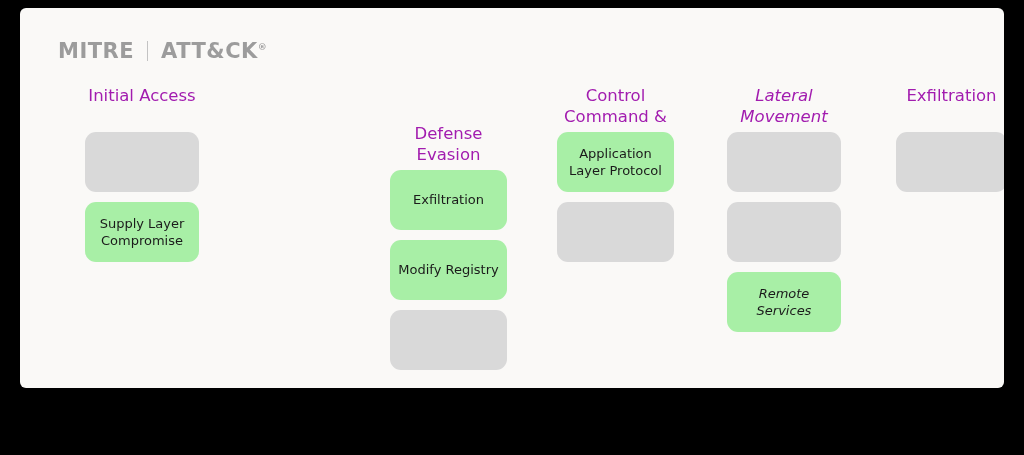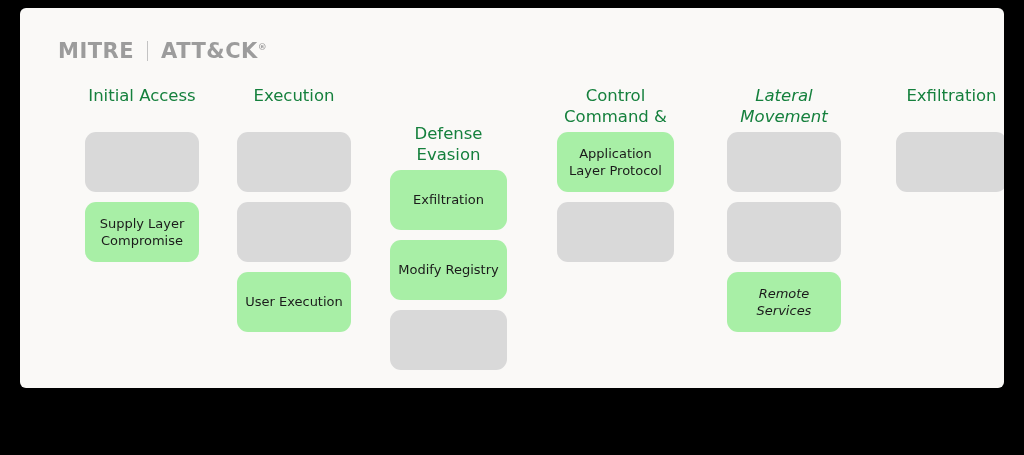--- a/index.html
+++ b/index.html
@@ -67,21 +67,21 @@
     width: 984px;
     height: 380px;
   }
   .column {
     position: absolute;
     top: 78px;
   }
   .col-header {
     font-family: "DejaVu Sans", sans-serif;
     font-size: 16.5px;
-    color: #15803d;
+    color: #a21caf;
     text-align: center;
     line-height: 1.25;
     width: 100%;
     margin-bottom: 0;
     height: 46px;
     display: flex;
     align-items: flex-start;
     justify-content: center;
   }
   .col-header span { display: block; }
@@ -133,38 +133,20 @@
           </div>
           <div class="cards">
             <div class="card empty">
               <div class="card-label"></div>
             </div>
             <div class="card filled">
               <div class="card-label">Supply Layer Compromise</div>
             </div>
           </div>
         </div>
-        <div class="column" style="left: 217px; width: 114px;">
-          <div class="col-header">
-            <div>
-              <span>Execution</span>
-            </div>
-          </div>
-          <div class="cards">
-            <div class="card empty">
-              <div class="card-label"></div>
-            </div>
-            <div class="card empty">
-              <div class="card-label"></div>
-            </div>
-            <div class="card filled">
-              <div class="card-label">User Execution</div>
-            </div>
-          </div>
-        </div>
         <div class="column" style="left: 370px; width: 117px; margin-top: 38px;">
           <div class="col-header">
             <div>
               <span>Defense Evasion</span>
             </div>
           </div>
           <div class="cards">
             <div class="card filled">
               <div class="card-label">Exfiltration</div>
             </div>

